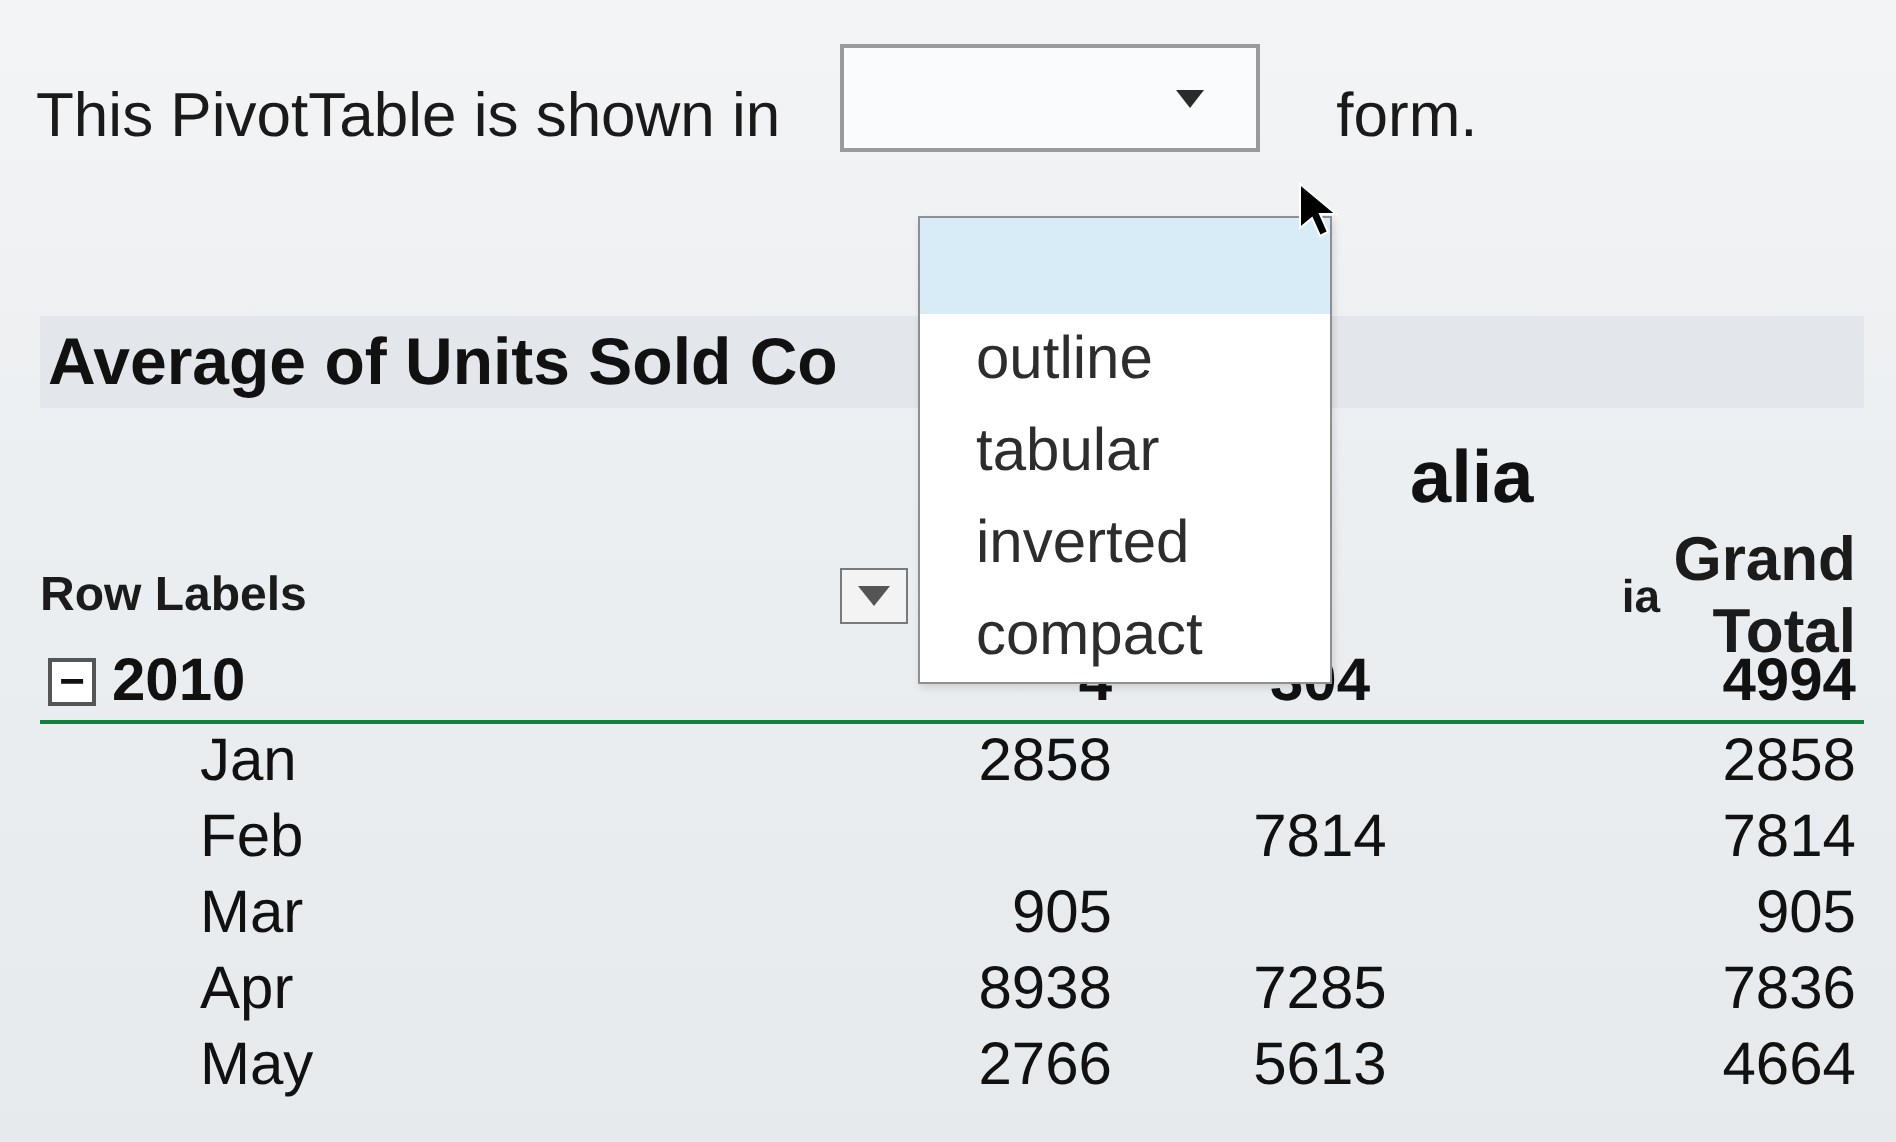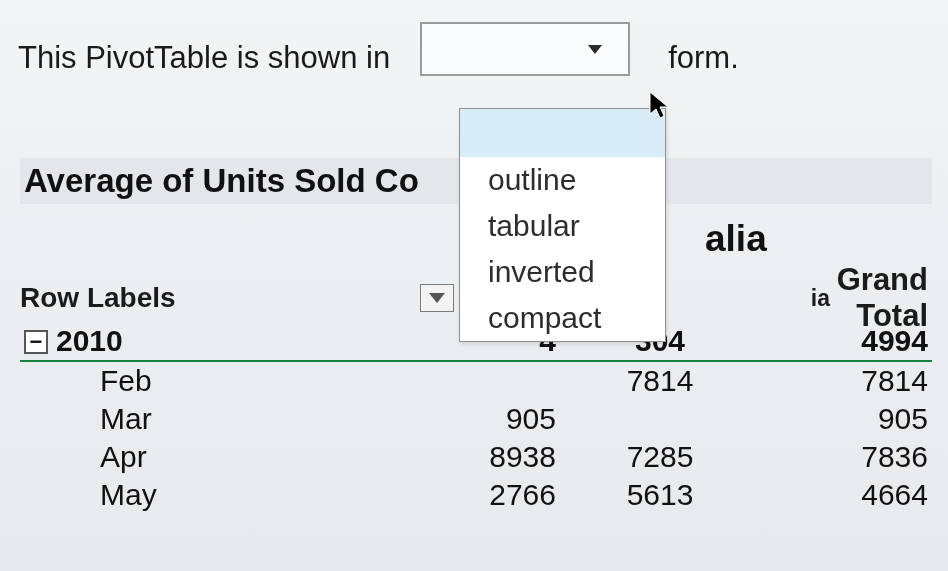--- a/index.html
+++ b/index.html
@@ -98,21 +98,21 @@
     margin-left: 33px;
   }
 
   .row-labels-row {
     display: flex;
     align-items: center;
     margin-top: 70px;
     height: 48px;
   }
   .row-labels-row .rl {
-    font-size: 28px;
+    font-size: 24px;
     font-weight: bold;
     width: 400px;
   }
   .filter-btn {
     width: 34px; height: 28px;
     border: 1px solid #7a7a7a;
     background: #f3f3f3;
     display: flex; align-items: center; justify-content: center;
     margin-right: 6px;
   }
@@ -212,20 +212,26 @@
     <tbody>
         <tr class="year">
       <td class="c-row">
         <span class="collapse-box">−</span><span>2010</span>
       </td>
       <td class="c-as">4</td>
       <td class="c-ia">304</td>
       <td class="c-gt">4994</td>
     </tr>
     <tr>
+      <td class="c-row indent">Jan</td>
+      <td class="c-as">2858</td>
+      <td class="c-ia"></td>
+      <td class="c-gt">2858</td>
+    </tr>
+    <tr>
       <td class="c-row indent">Feb</td>
       <td class="c-as"></td>
       <td class="c-ia">7814</td>
       <td class="c-gt">7814</td>
     </tr>
     <tr>
       <td class="c-row indent">Mar</td>
       <td class="c-as">905</td>
       <td class="c-ia"></td>
       <td class="c-gt">905</td>

